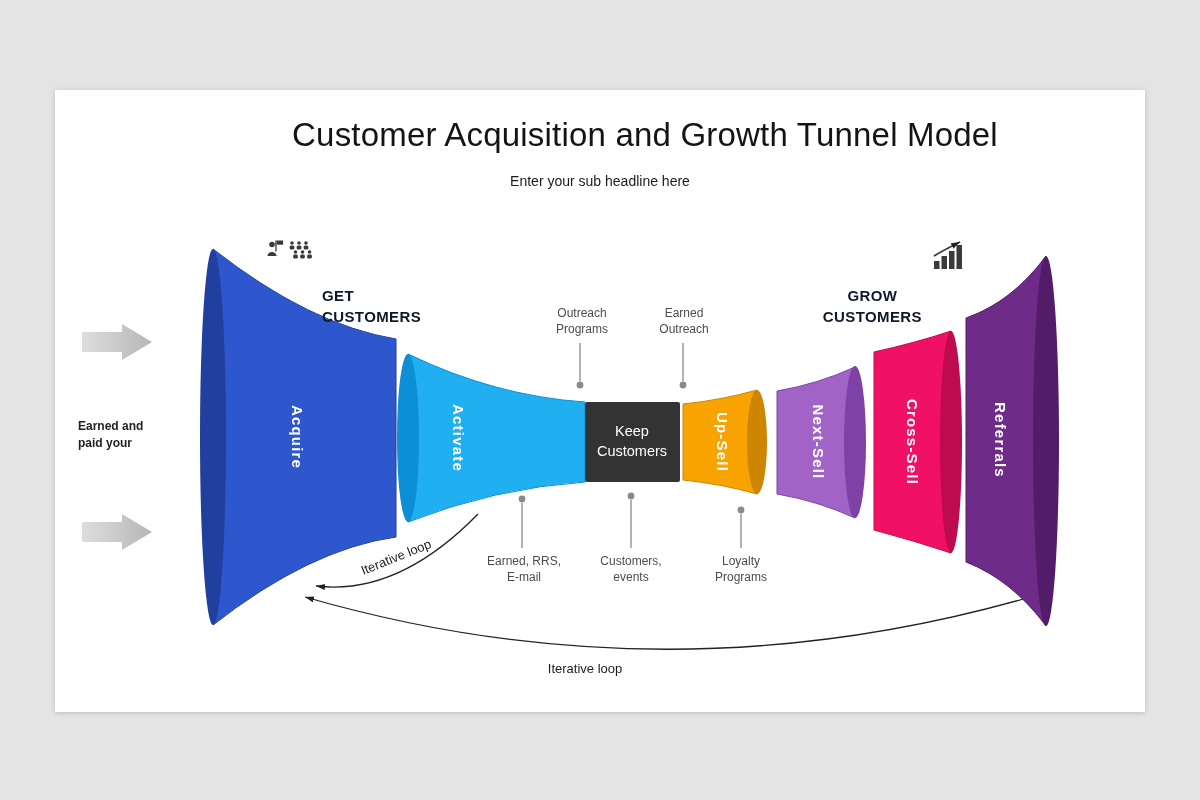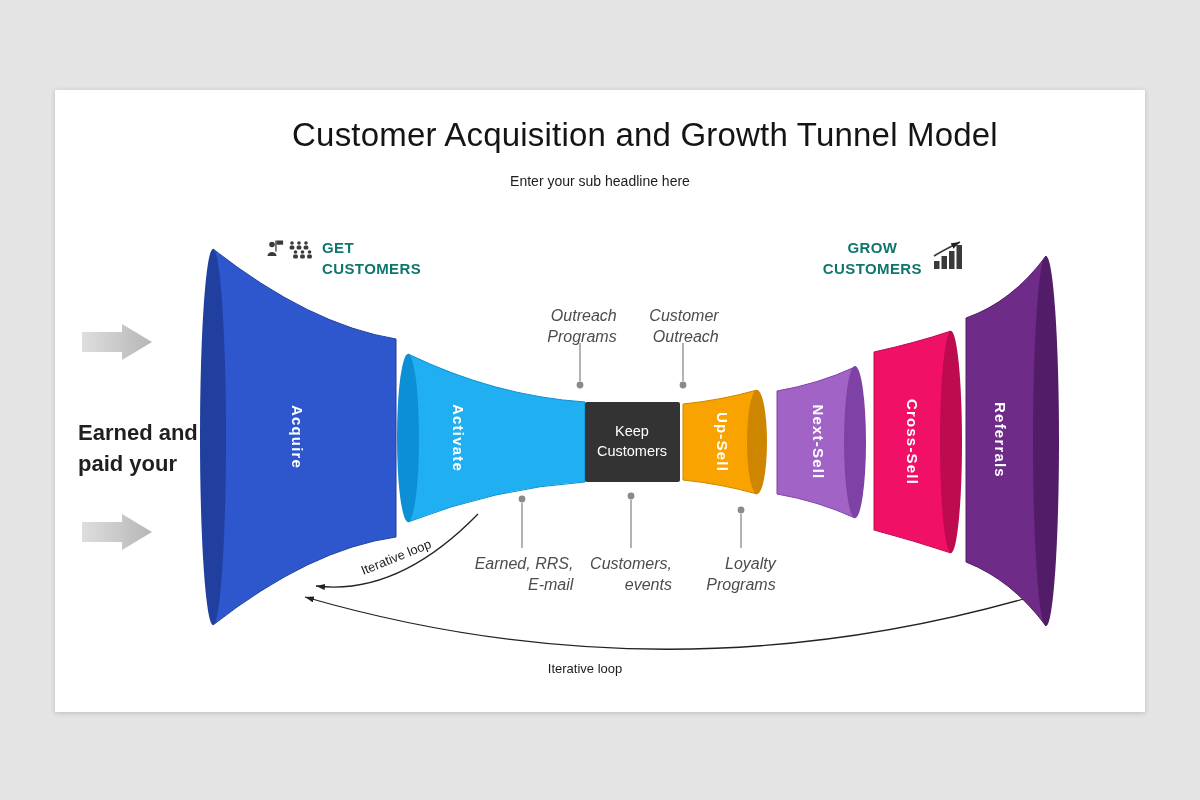--- a/index.html
+++ b/index.html
@@ -5,32 +5,32 @@
   html,body { margin:0; padding:0; background:#e4e4e4; }
   .canvas { position:relative; width:1200px; height:800px; background:#e4e4e4;
             font-family:"Liberation Sans", sans-serif; overflow:hidden; }
   .slide { position:absolute; left:55px; top:90px; width:1090px; height:622px;
            background:#ffffff; box-shadow:0 1px 5px rgba(0,0,0,.18); }
   .layer { position:absolute; left:0; top:0; width:1200px; height:800px; }
   .title { position:absolute; left:55px; top:116px; width:1090px; text-align:center;
            font-size:33px; font-weight:500; color:#141414; letter-spacing:.2px;margin-left:45px; }
   .subtitle { position:absolute; left:55px; top:173px; width:1090px; text-align:center;
               font-size:14px; color:#1c1c1c; }
-  .grp { position:absolute; font-size:15px; font-weight:bold; color:#0f766e;
-         line-height:1.4; letter-spacing:.4px; }
-  .earned { position:absolute; left:78px; top:418px; font-size:22px; font-weight:bold;
+  .grp { position:absolute; font-size:15px; font-weight:bold; color:#0f172a;
+         line-height:1.4; letter-spacing:.4px;margin-top:48px; }
+  .earned { position:absolute; left:78px; top:418px; font-size:12px; font-weight:bold;
             color:#1f1f1f; line-height:1.4; }
   .stage-label { position:absolute; writing-mode:vertical-rl; transform:translate(-50%,-50%);
                  color:#ffffff; font-weight:bold; font-size:15px; letter-spacing:1.2px;
                  white-space:nowrap; }
   .keep-label { position:absolute; left:632px; top:442px; transform:translate(-50%,-50%);
                 width:92px; text-align:center; color:#ffffff; font-weight:normal;
                 font-size:14.5px; line-height:1.35; }
-  .anno { position:absolute; transform:translateX(-50%); text-align:right;
-          font-size:16px; color:#4c4c4c; line-height:1.3; white-space:nowrap;font-style:italic; }
+  .anno { position:absolute; transform:translateX(-50%); text-align:center;
+          font-size:12px; color:#4c4c4c; line-height:1.3; white-space:nowrap; }
   .loop-small { position:absolute; left:396px; top:557px;
                 transform:translate(-50%,-50%) rotate(-22deg);
                 font-size:13px; color:#1c1c1c; }
   .loop-large { position:absolute; left:585px; top:661px; transform:translateX(-50%);
                 font-size:13px; color:#1c1c1c; }
 </style>
 </head>
 <body>
 
 <div class="canvas">
@@ -155,21 +155,21 @@
   <div class="stage-label" style="left:722px; top:442px;">Up-Sell</div>
   <div class="stage-label" style="left:818px; top:442px;">Next-Sell</div>
   <div class="stage-label" style="left:912px; top:442px;">Cross-Sell</div>
   <div class="stage-label" style="left:1000px; top:440px;">Referrals</div>
 
   <div class="anno" style="left:582px; top:306px;">
     <div>Outreach</div>
     <div>Programs</div>
   </div>
   <div class="anno" style="left:684px; top:306px;">
-    <div>Customer</div>
+    <div>Earned</div>
     <div>Outreach</div>
   </div>
   <div class="anno" style="left:524px; top:554px;">
     <div>Earned, RRS,</div>
     <div>E-mail</div>
   </div>
   <div class="anno" style="left:631px; top:554px;">
     <div>Customers,</div>
     <div>events</div>
   </div>

